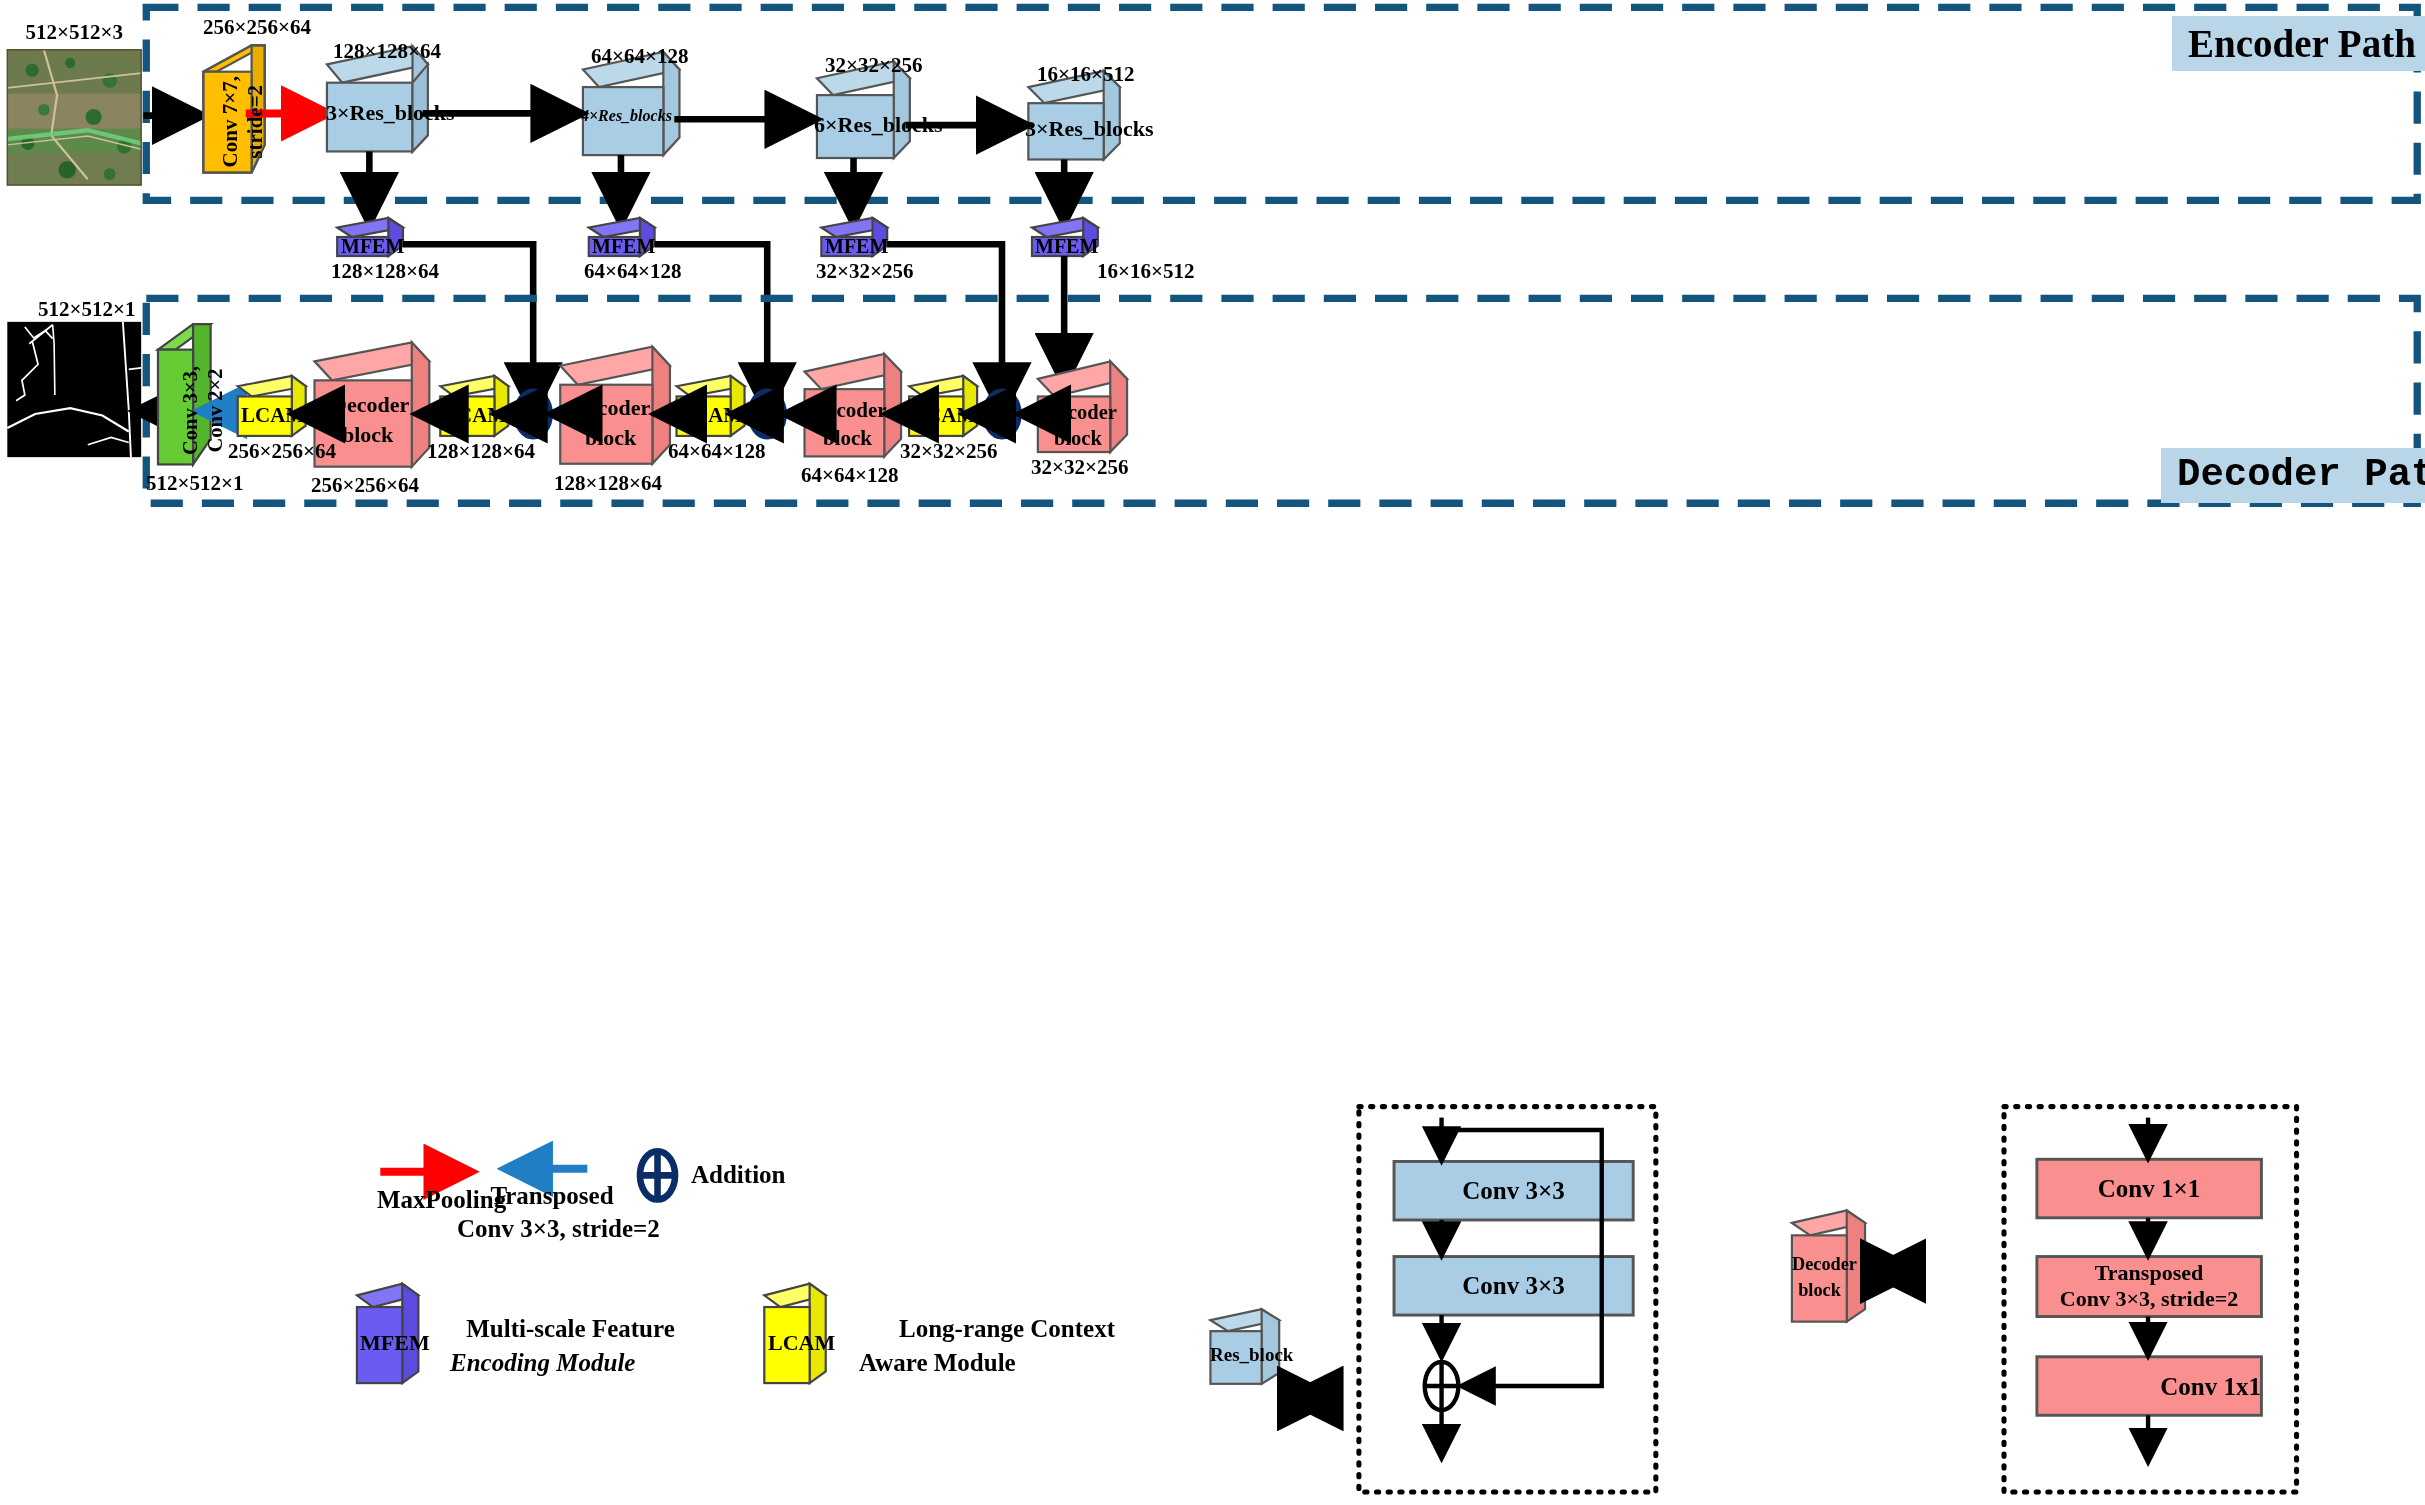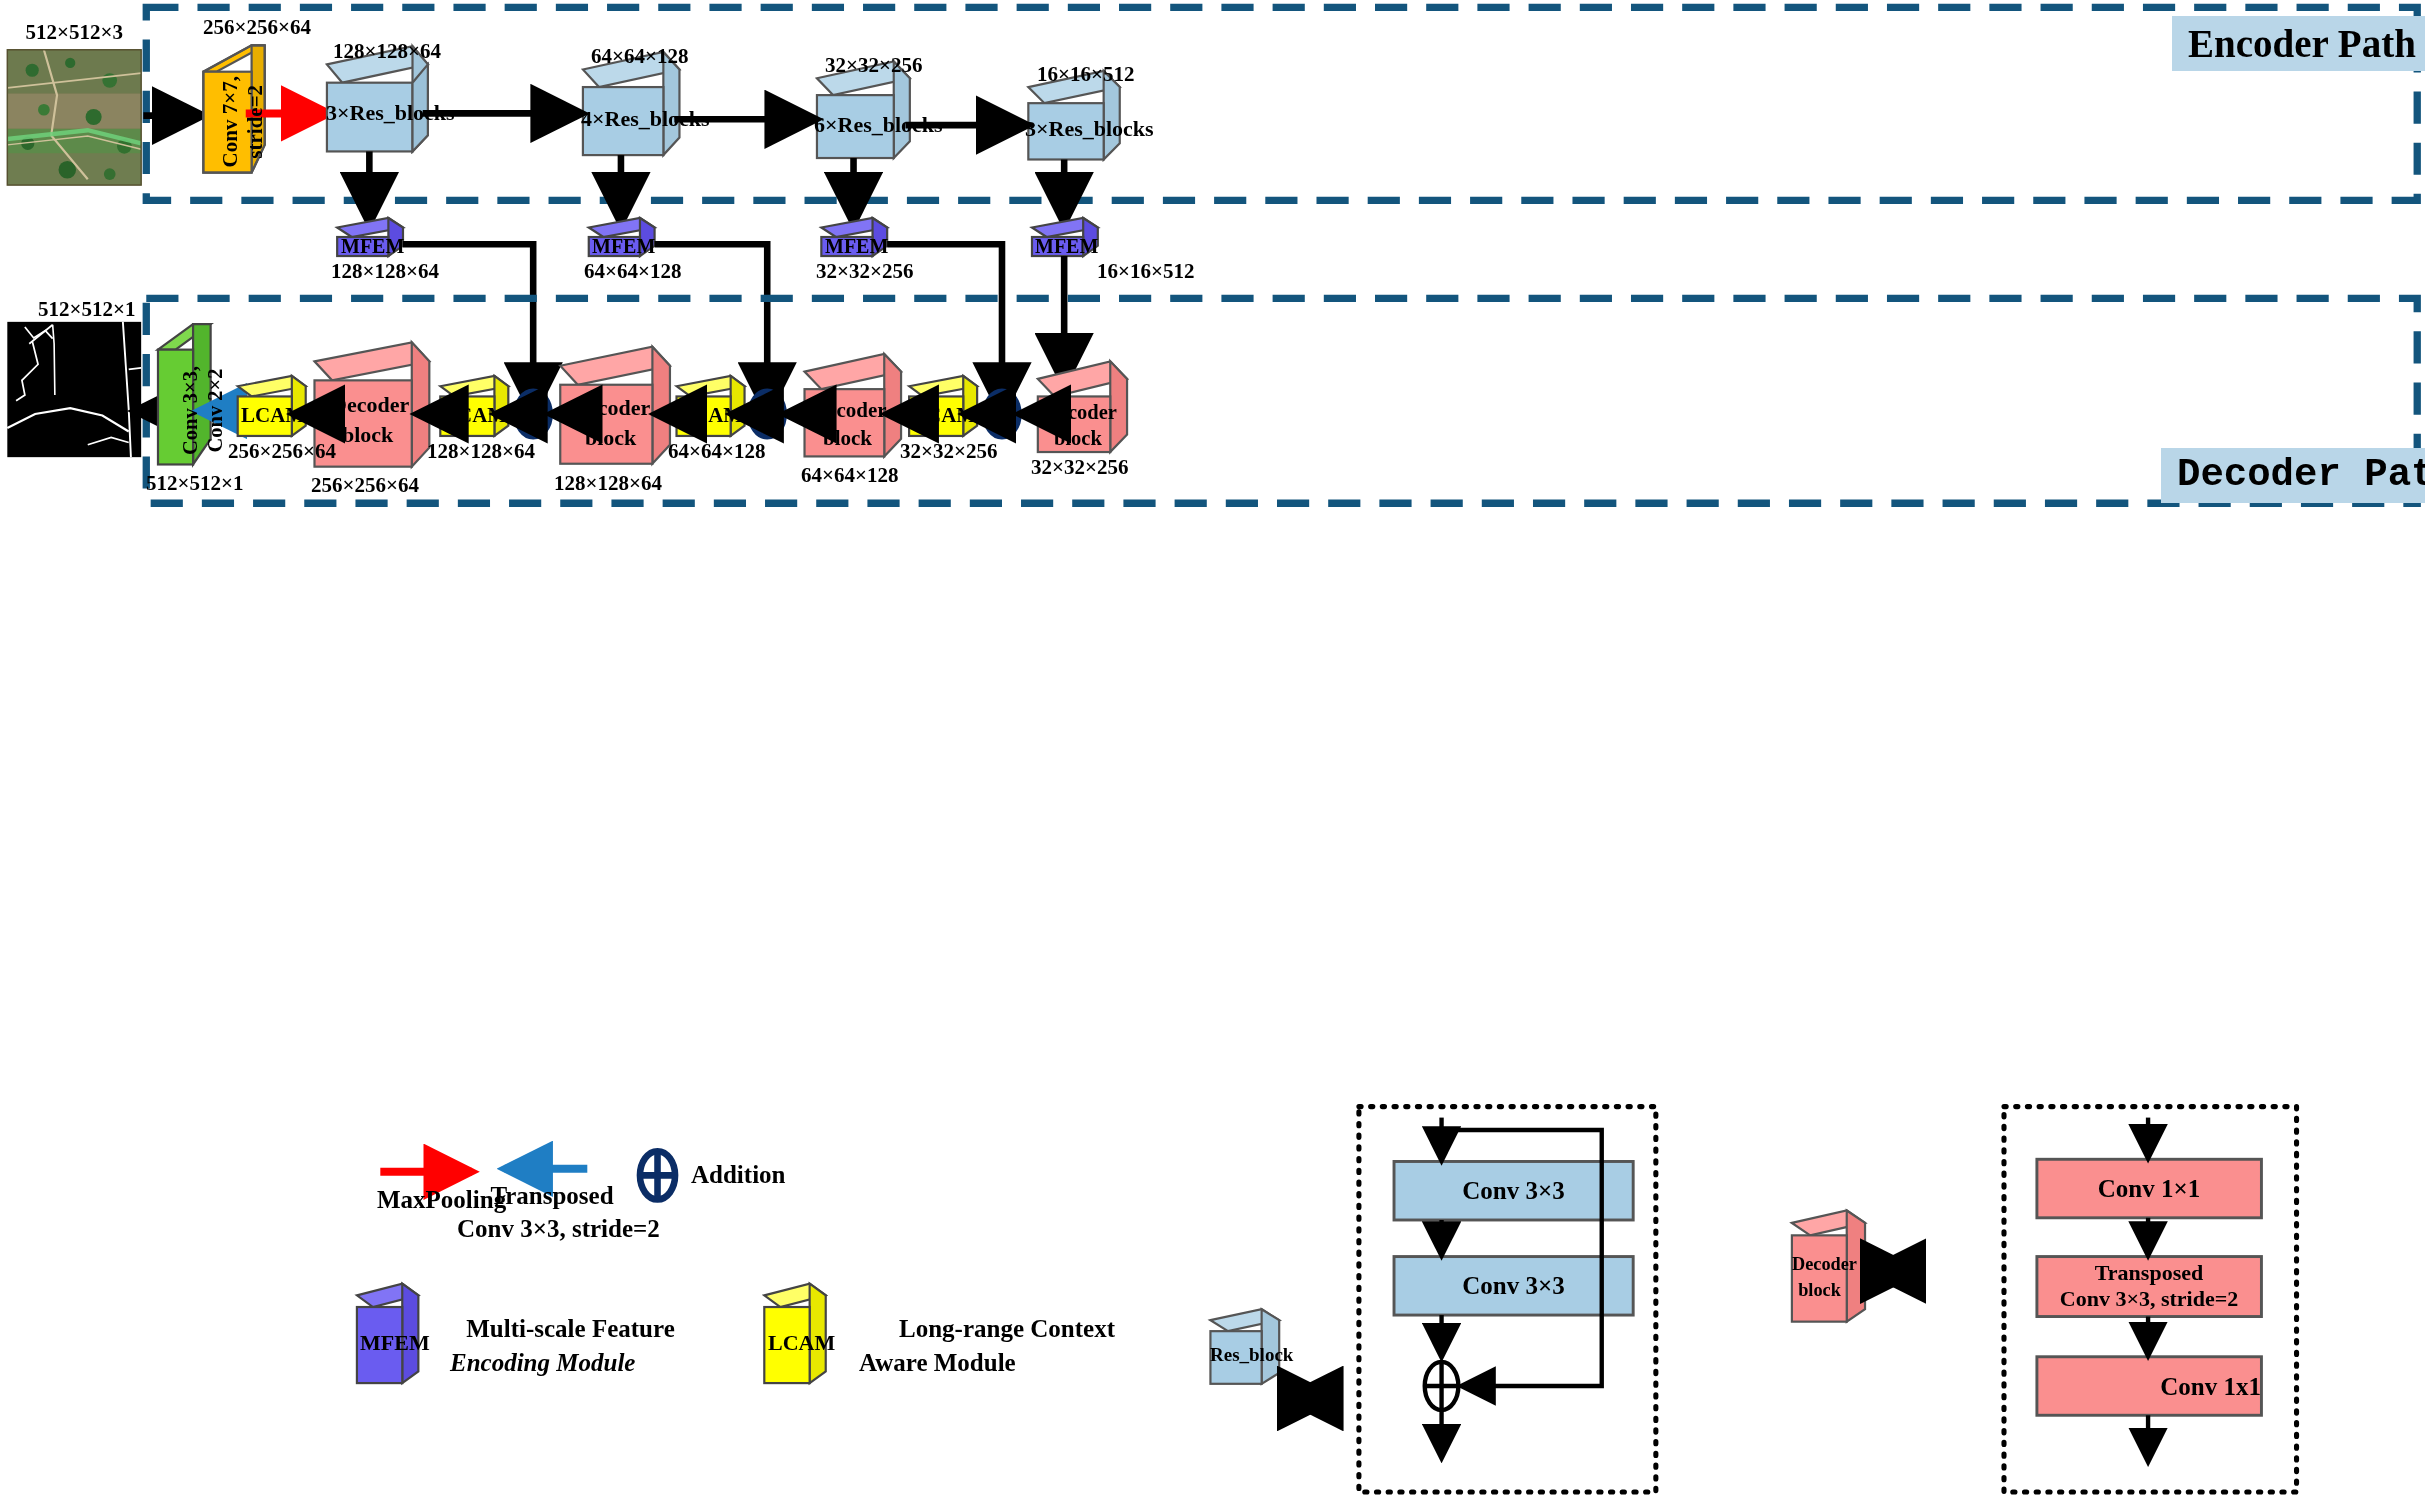--- a/index.html
+++ b/index.html
@@ -291,21 +291,21 @@
 <div class="lbl dim" style="left:203px;top:16px;">256×256×64</div>
 <div class="lbl boxtxt vert" style="left:165px;top:110px;width:132px;text-align:center;
      transform:rotate(-90deg);font-size:21px;">Conv 7×7,</div>
 <div class="lbl boxtxt vert" style="left:190px;top:110px;width:132px;text-align:center;
      transform:rotate(-90deg);font-size:21px;">stride=2</div>
 
 <div class="lbl dim" style="left:333px;top:40px;">128×128×64</div>
 <div class="lbl boxtxt" style="left:326px;top:101px;font-size:22px;">3×Res_blocks</div>
 
 <div class="lbl dim" style="left:591px;top:45px;">64×64×128</div>
-<div class="lbl boxtxt" style="left:581px;top:107px;font-size:22px;">4×Res_blocks</div>
+<div class="lbl boxtxt" style="left:581px;top:107px;font-size:16px;font-style:italic;">4×Res_blocks</div>
 
 <div class="lbl dim" style="left:825px;top:54px;">32×32×256</div>
 <div class="lbl boxtxt" style="left:814px;top:113px;font-size:22px;">6×Res_blocks</div>
 
 <div class="lbl dim" style="left:1037px;top:63px;">16×16×512</div>
 <div class="lbl boxtxt" style="left:1025px;top:117px;font-size:22px;">3×Res_blocks</div>
 
 <div class="lbl boxtxt" style="left:341px;top:235px;font-size:20px;">MFEM</div>
 <div class="lbl dim" style="left:331px;top:260px;">128×128×64</div>
 

